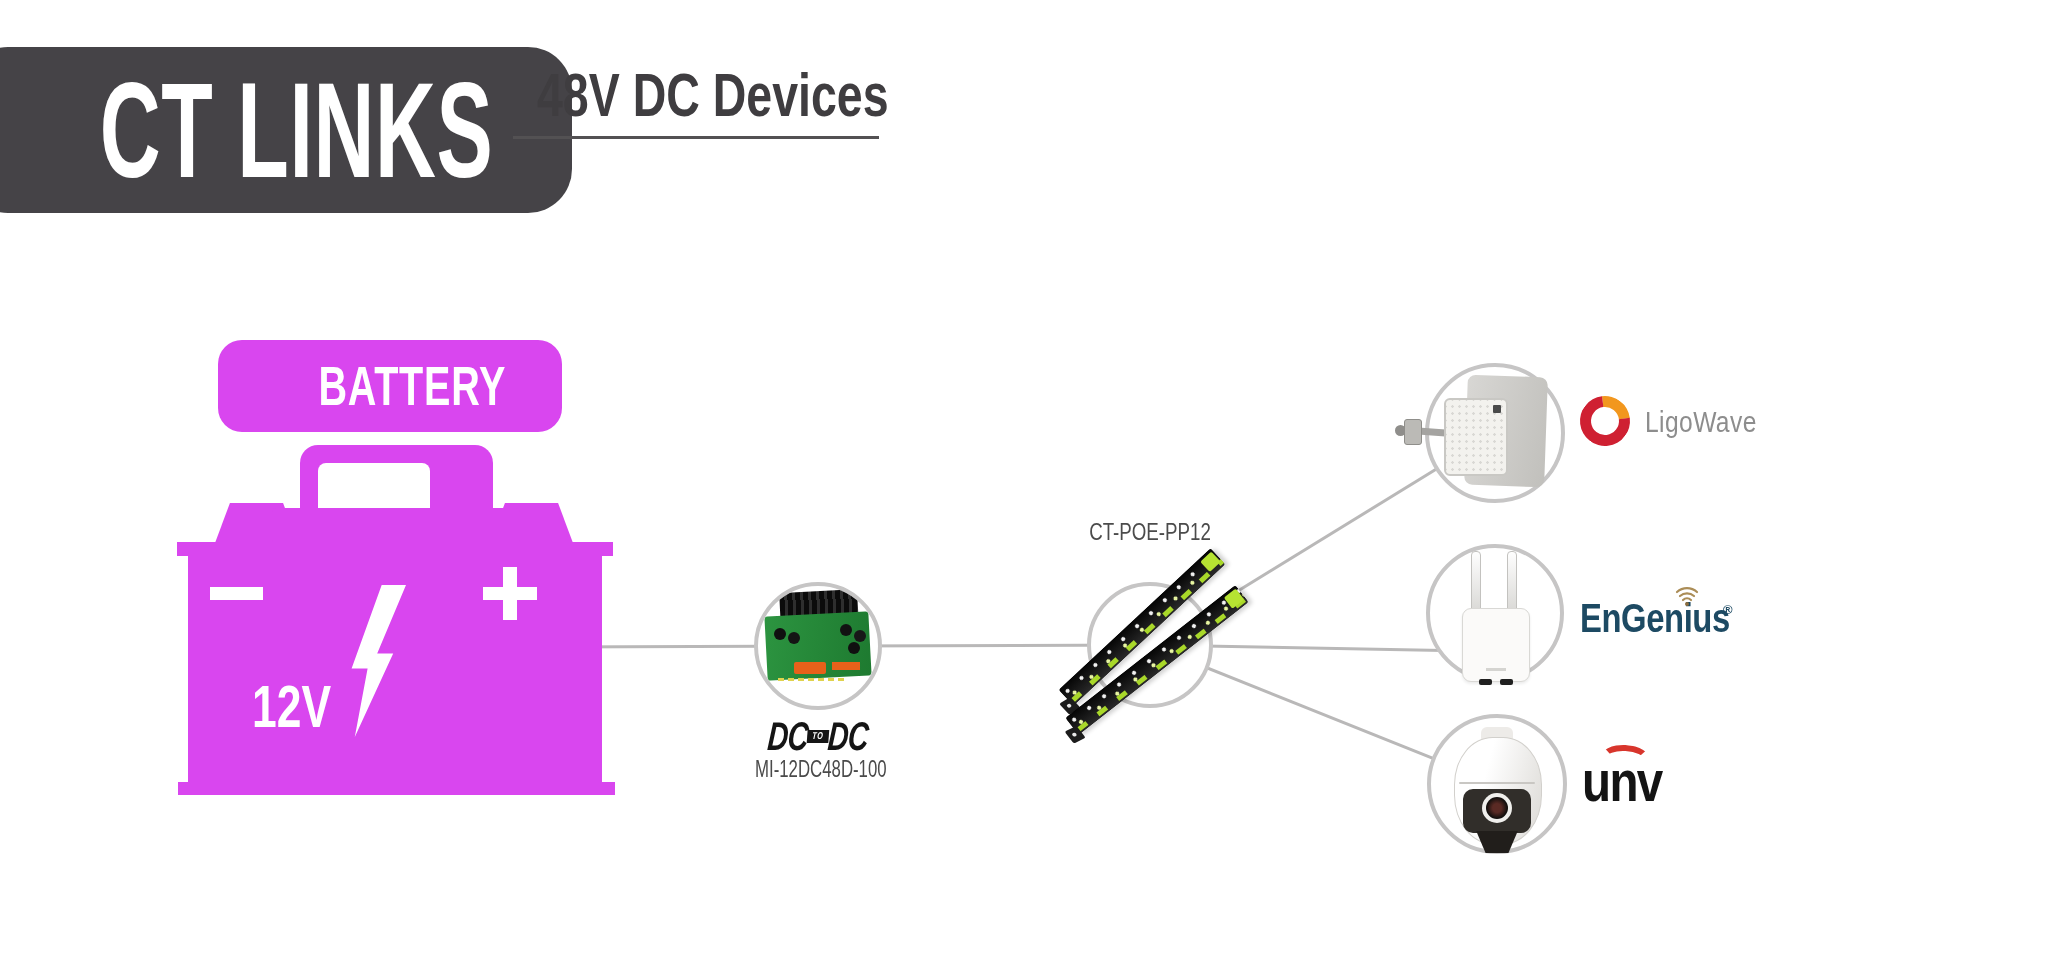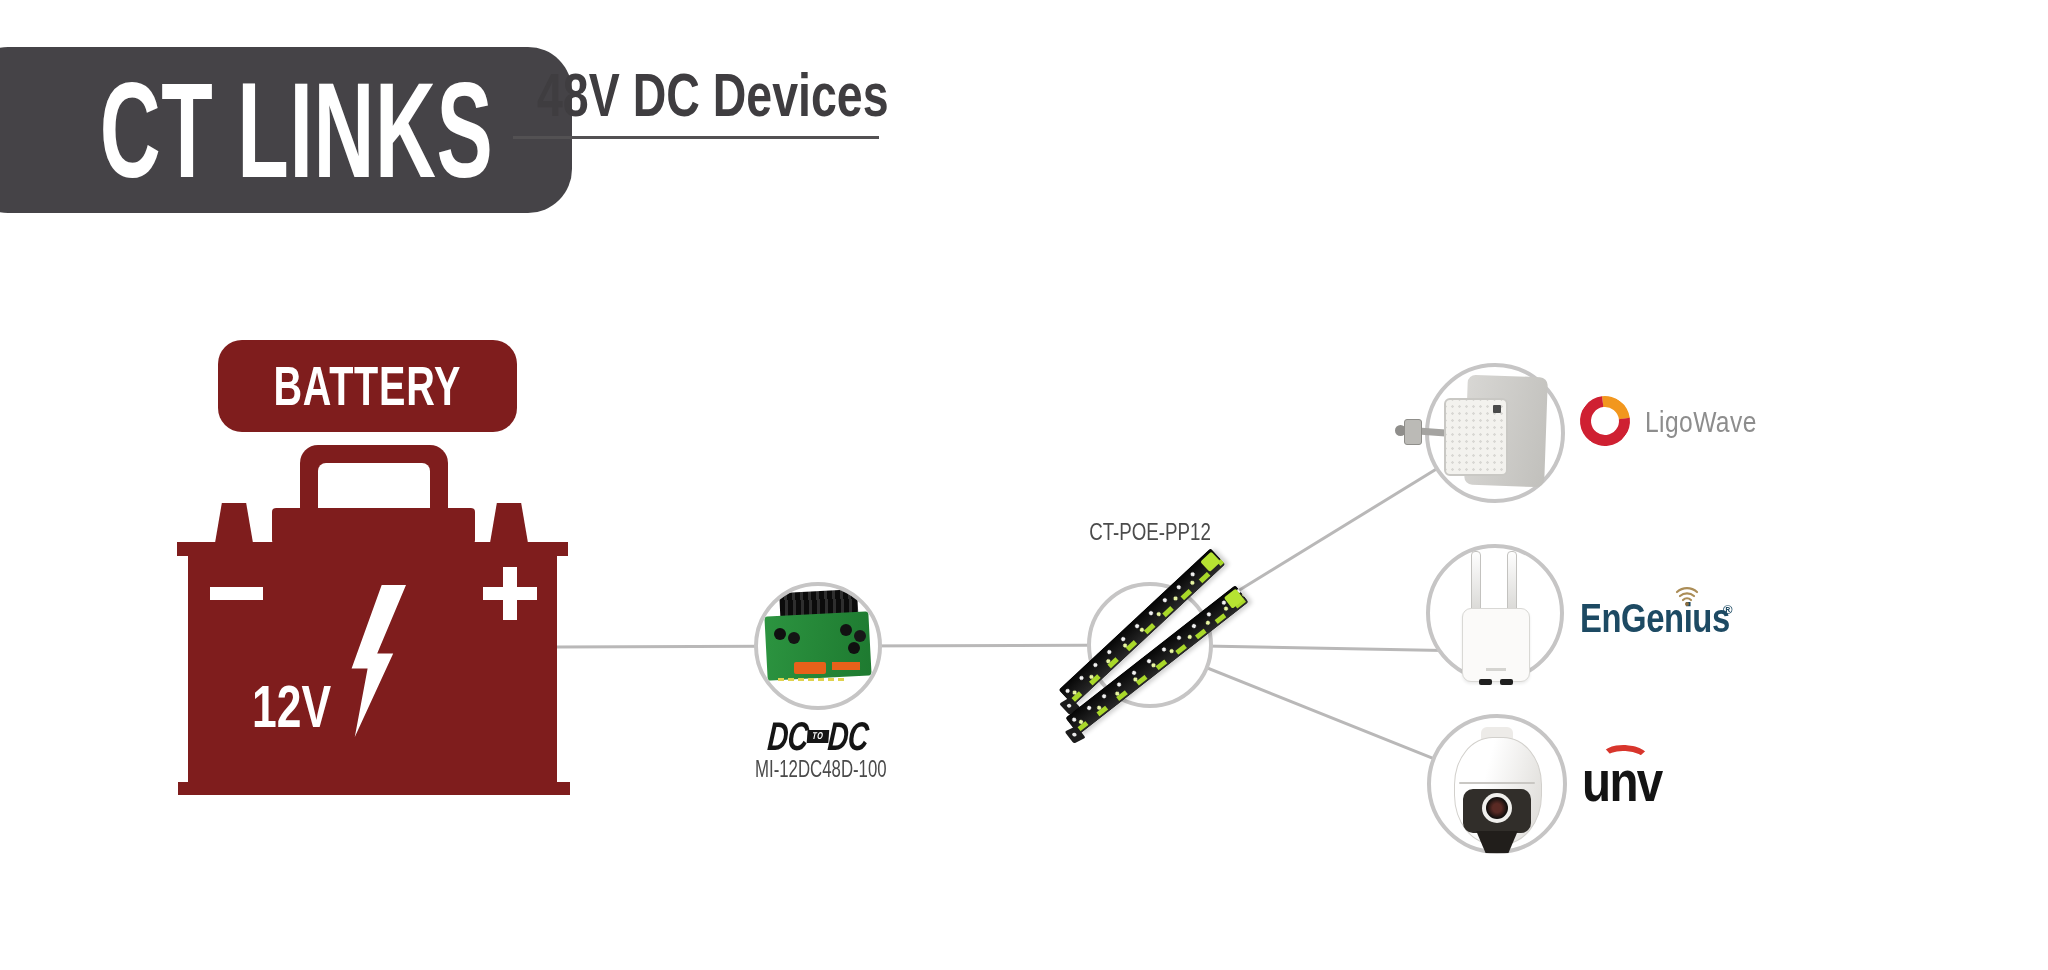--- a/index.html
+++ b/index.html
@@ -22,21 +22,21 @@
     left:537px;top:64px;font-size:62px;font-weight:700;color:#3f3d40;
     transform:scaleX(0.75);transform-origin:left top;line-height:1;
     white-space:nowrap;z-index:6;
   }
   #subtitle-rule{left:513px;top:136px;width:366px;height:3px;background:#55535​5;background:#535153;z-index:6;}
 
   
   #connector-lines{left:0;top:0;z-index:1;}
 
   
-  .charcoal{background:#7f1d1d;}
+  .charcoal{background:#d946ef;padding-left:45px;}
   #battery-label-box{
     left:218px;top:340px;width:299px;height:92px;border-radius:24px;
     display:flex;align-items:center;justify-content:center;z-index:3;
   }
   #battery-label-text{
     font-size:55px;font-weight:700;color:#fff;transform:scaleX(0.72);
     white-space:nowrap;line-height:1;letter-spacing:1px;
   }
   #battery-handle{left:300px;top:445px;width:148px;height:96px;border-radius:18px;z-index:2;}
   #battery-handle-hole{left:318px;top:463px;width:112px;height:78px;background:#fff;border-radius:8px;z-index:2;}

